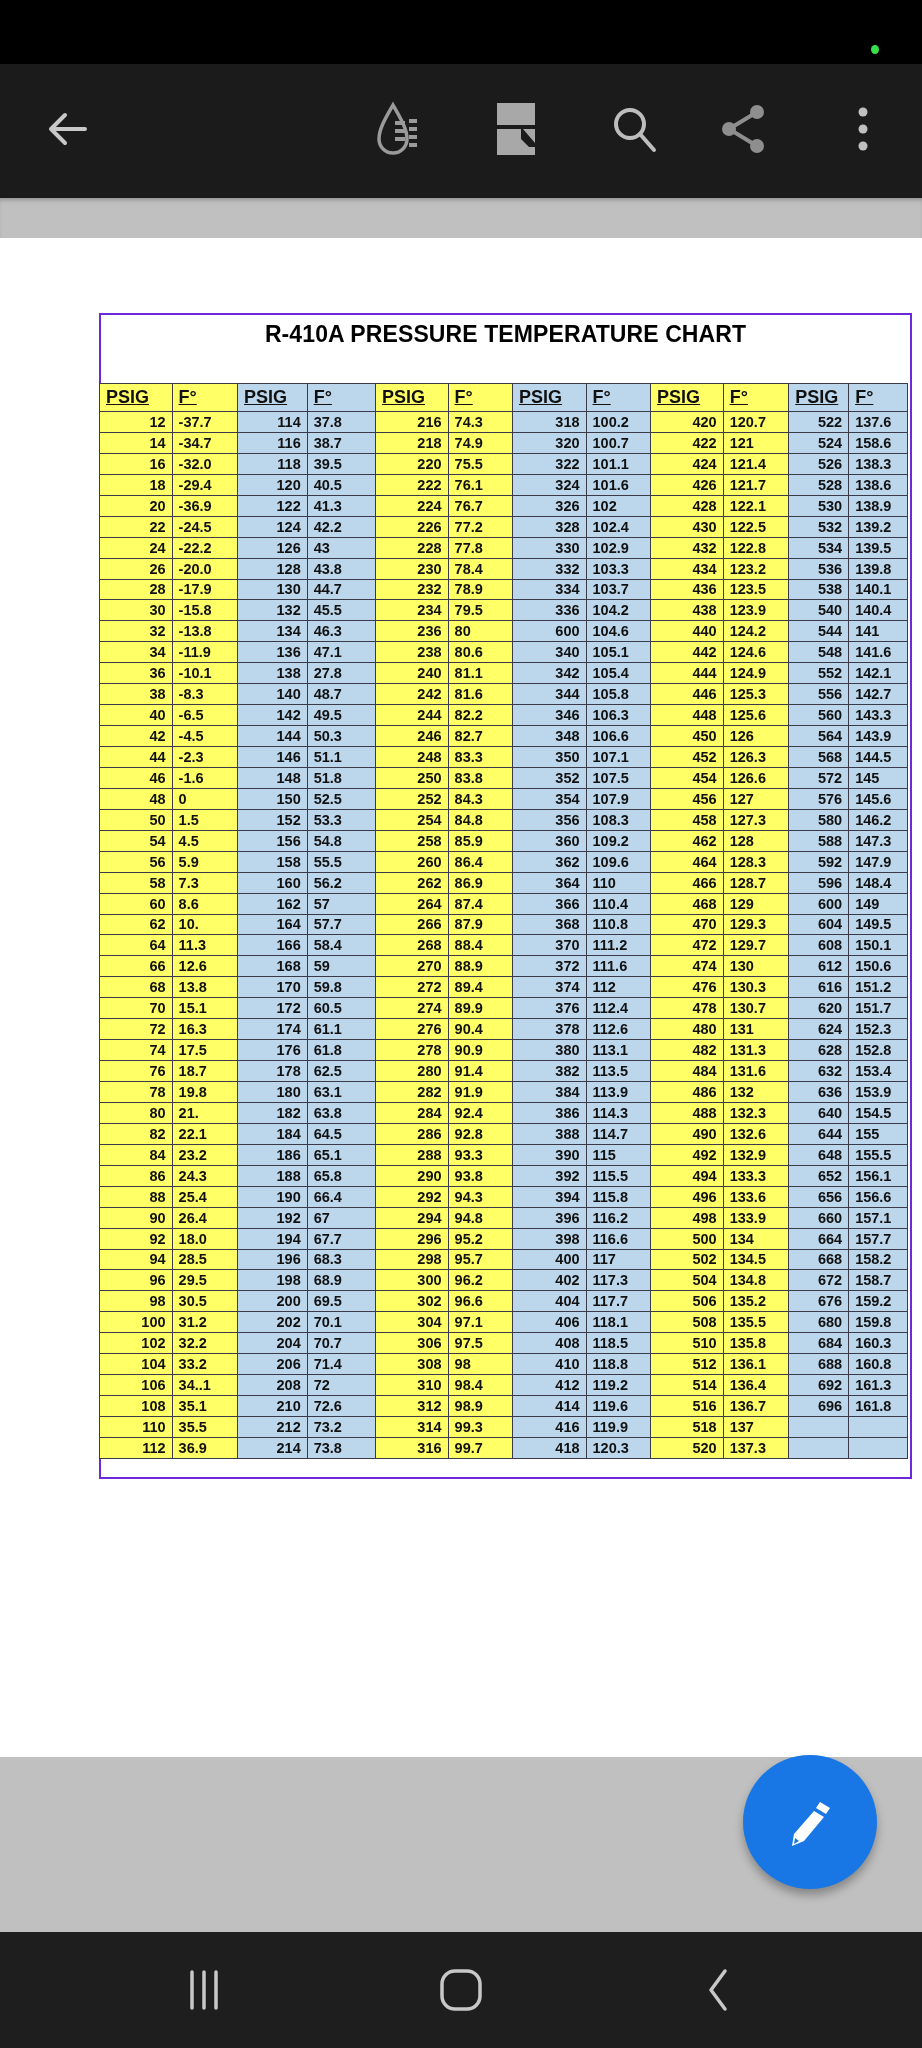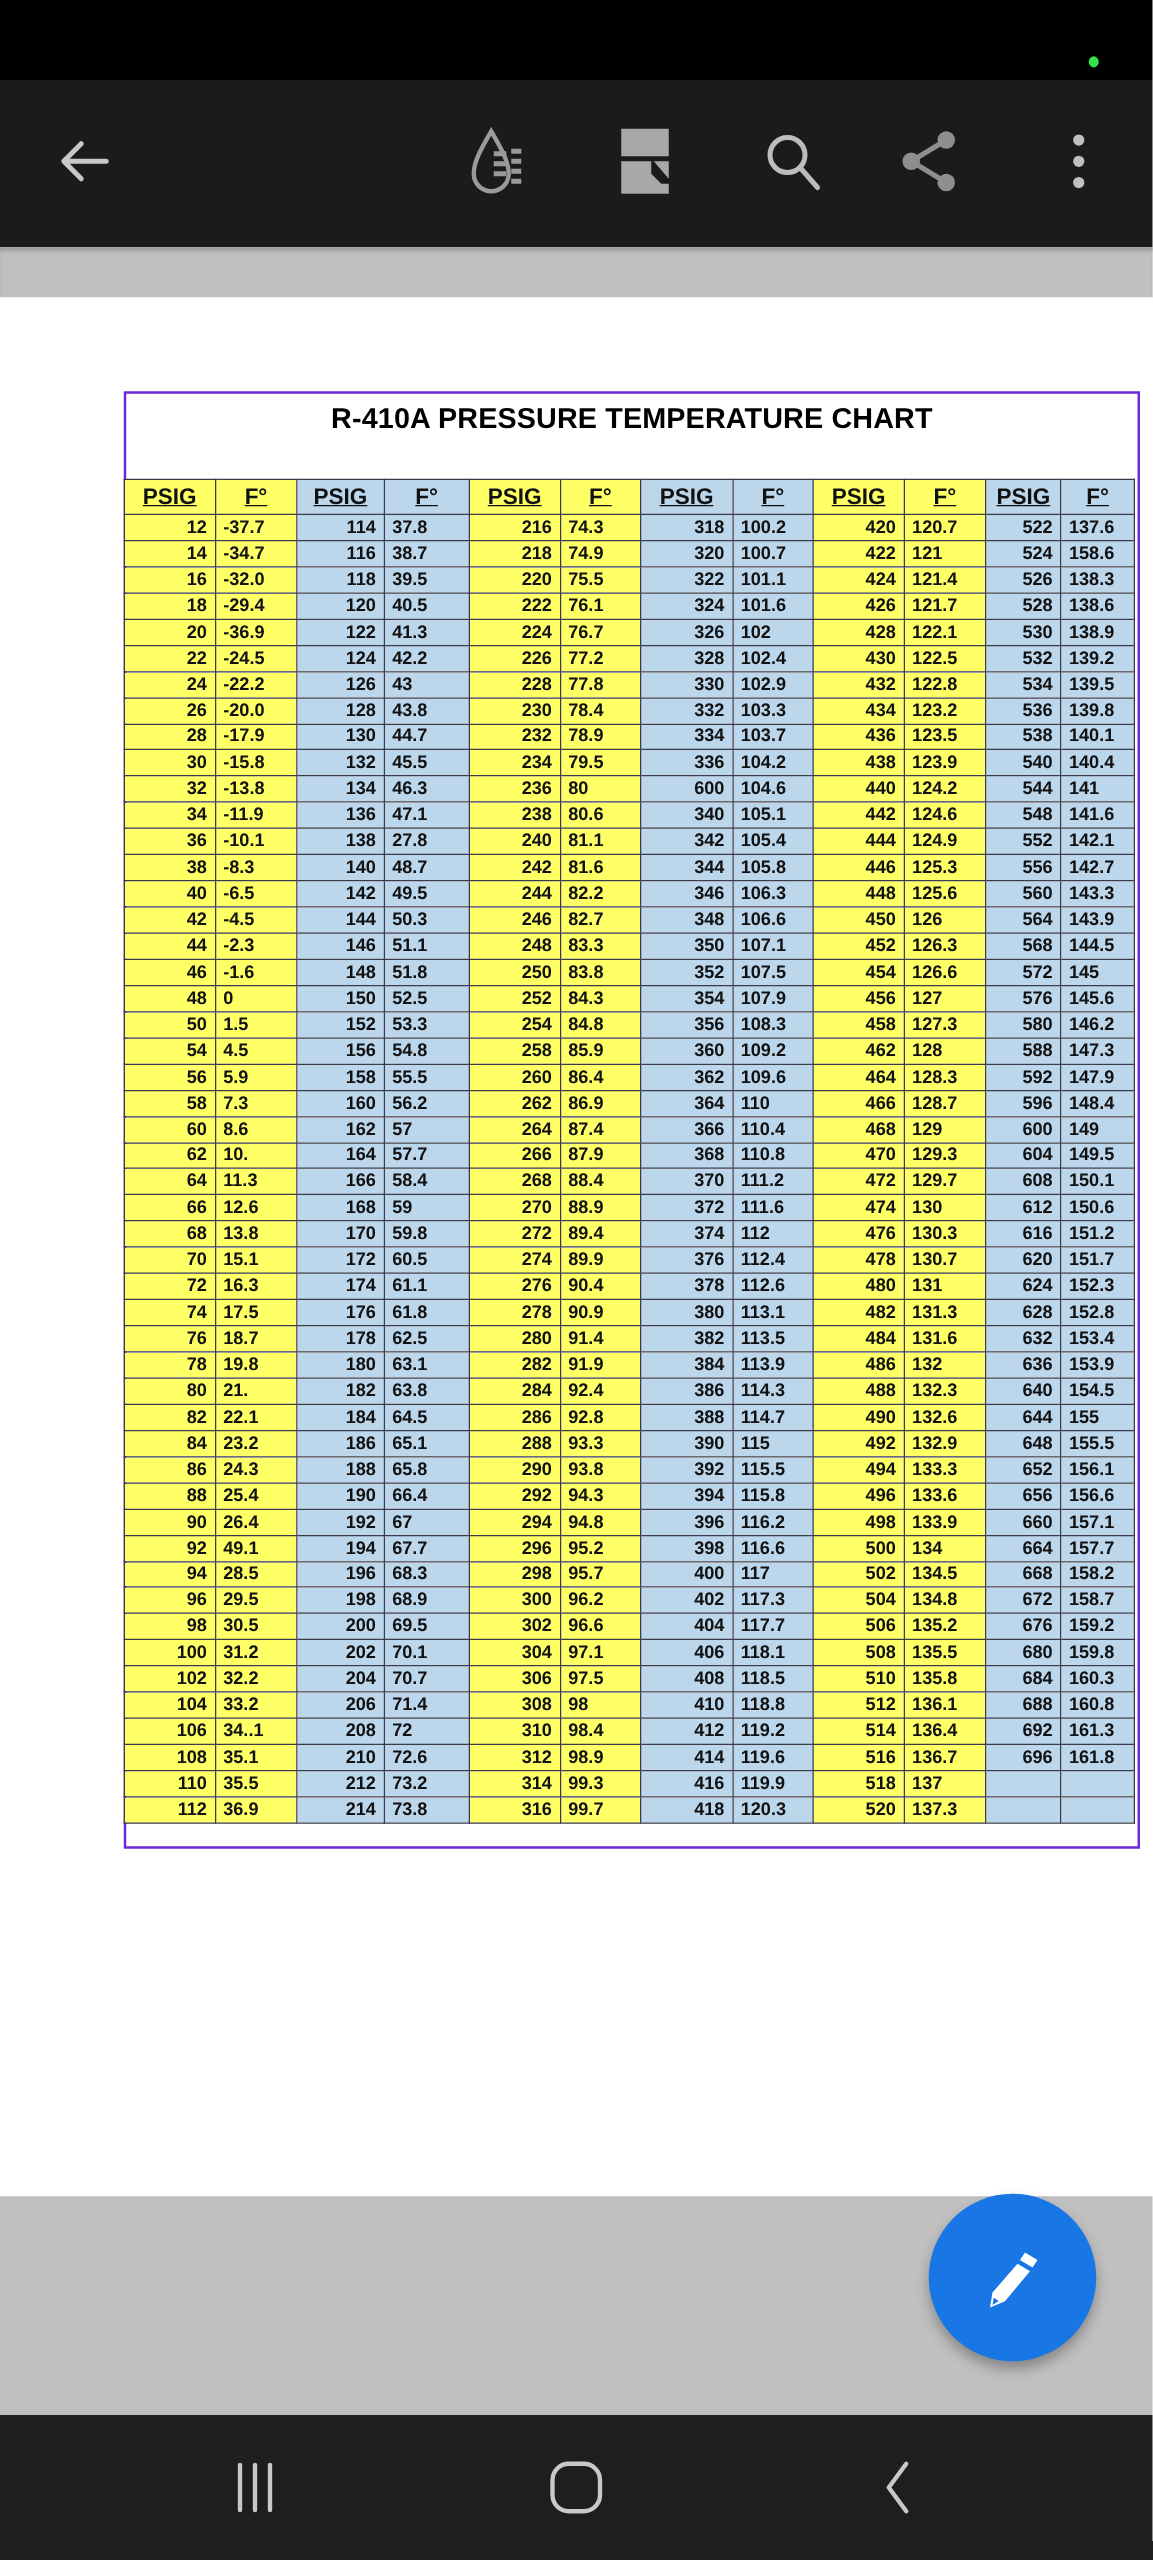--- a/index.html
+++ b/index.html
@@ -7,21 +7,21 @@
   .status-bar { position: absolute; left: 0; top: 0; width: 922px; height: 64px; background: #000; }
   .status-dot { position: absolute; left: 871px; top: 45px; width: 8px; height: 9px; border-radius: 50%; background: #35e04a; }
   .toolbar { position: absolute; left: 0; top: 64px; width: 922px; height: 134px; background: #1b1b1b; }
   .tb-btn { position: absolute; top: 30px; width: 70px; height: 70px; display: flex; align-items: center; justify-content: center; cursor: pointer; }
   .gray-strip { position: absolute; left: 0; top: 198px; width: 922px; height: 40px; background: #c0c0c0; box-shadow: inset 0 4px 4px -2px rgba(0,0,0,0.25); }
   .page { position: absolute; left: 0; top: 238px; width: 922px; height: 1519px; background: #fff; }
   .chart-box { position: absolute; left: 54px; top: 313px; width: 813px; height: 1166px; border: 2px solid #6d28d9; background: #fff; margin-left: 45px; }
   .chart-title { position: absolute; left: 0; top: 0; width: 100%; height: 70px; text-align: center; font-weight: bold; font-size: 23px; line-height: 38px; color: #000; font-family: "Liberation Sans", sans-serif; letter-spacing: 0.1px; }
   table.pt { position: absolute; left: -2px; top: 68px; border-collapse: collapse; table-layout: fixed; font-family: "Liberation Sans", sans-serif; font-weight: bold; font-size: 14.5px; color: #111; }
   table.pt td, table.pt th { border: 1.5px solid #3a3a48; height: 20.95px; padding: 0 6px; white-space: nowrap; overflow: hidden; }
-  table.pt th { height: 28px; font-size: 18px; text-decoration: underline; text-align: center; font-weight: bold; }
+  table.pt th { height: 28px; font-size: 18px; text-decoration: underline; text-align: left; font-weight: bold; }
   table.pt td.p { text-align: right; }
   table.pt td.f { text-align: left; }
   .y { background: #ffff66; }
   .b { background: #bcd6ec; }
   .bottom-gray { position: absolute; left: 0; top: 1757px; width: 922px; height: 175px; background: #c0c0c0; }
   .fab { position: absolute; left: 743px; top: 1755px; width: 134px; height: 134px; border-radius: 50%; background: #1877e5; box-shadow: 0 6px 10px rgba(0,0,0,0.3); display: flex; align-items: center; justify-content: center; cursor: pointer; }
   .nav-bar { position: absolute; left: 0; top: 1932px; width: 922px; height: 116px; background: #1e1e1e; }
   .nav-btn { position: absolute; top: 20px; width: 90px; height: 76px; display: flex; align-items: center; justify-content: center; cursor: pointer; }
 </style>
 </head>
@@ -658,21 +658,21 @@
           <td class="y f">94.8</td>
           <td class="b p">396</td>
           <td class="b f">116.2</td>
           <td class="y p">498</td>
           <td class="y f">133.9</td>
           <td class="b p">660</td>
           <td class="b f">157.1</td>
         </tr>
         <tr>
           <td class="y p">92</td>
-          <td class="y f">49.1</td>
+          <td class="y f">18.0</td>
           <td class="b p">194</td>
           <td class="b f">67.7</td>
           <td class="y p">296</td>
           <td class="y f">95.2</td>
           <td class="b p">398</td>
           <td class="b f">116.6</td>
           <td class="y p">500</td>
           <td class="y f">134</td>
           <td class="b p">664</td>
           <td class="b f">157.7</td>

